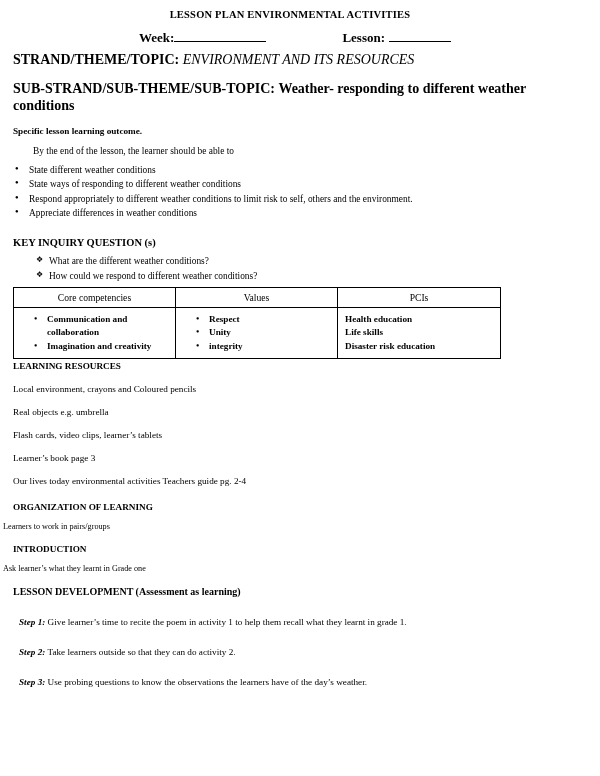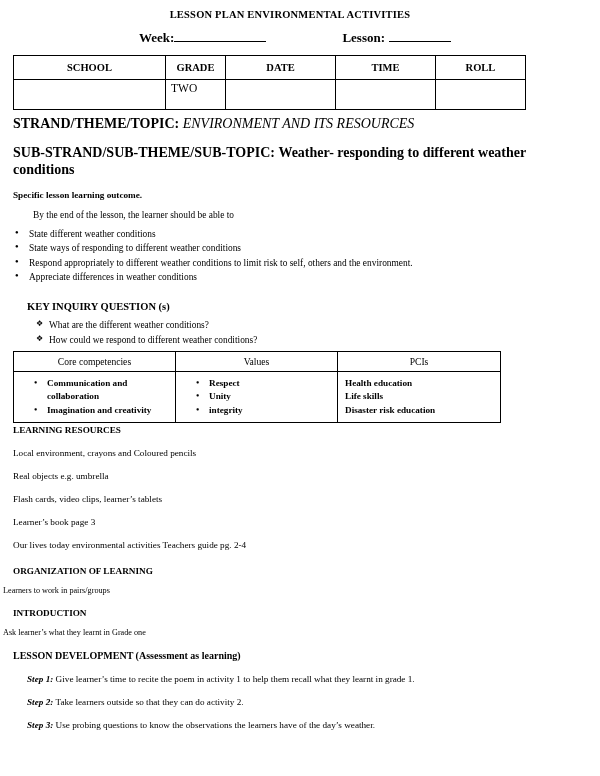--- a/index.html
+++ b/index.html
@@ -206,22 +206,22 @@
     line-height: 1.45;
   }
 
   .res-line {
     font-size: 9.2px;
     padding-left: 13px;
     margin-top: 13px;
   }
   .step-line {
     font-size: 9.2px;
-    padding-left: 27px;
-    margin-top: 13px;
+    padding-left: 19px;
+    margin-top: 20px;
   }
   .step-line .stepno {
     font-weight: bold;
     font-style: italic;
   }
   .small-note {
     font-size: 8.2px;
     padding-left: 3px;
     margin-top: 10px;
   }
@@ -240,47 +240,20 @@
   <div class="doc-title">LESSON PLAN ENVIRONMENTAL ACTIVITIES</div>
 
   <div class="weekline">
     <span class="wk">Week:</span>
     <span class="rule-long"></span>
     <span class="gap"></span>
     <span class="wk">Lesson:</span>
     <span class="rule-short"></span>
   </div>
 
-  <div class="hdr-table-wrap">
-    <table class="hdr">
-      <colgroup>
-        <col class="c-school">
-          <col class="c-grade">
-          <col class="c-date">
-          <col class="c-time">
-          <col class="c-roll">
-      </colgroup>
-      <tbody>
-        <tr>
-          <td>SCHOOL</td>
-          <td>GRADE</td>
-          <td>DATE</td>
-          <td>TIME</td>
-          <td>ROLL</td>
-        </tr>
-        <tr>
-          <td class="body-cell"></td>
-          <td class="body-cell">TWO</td>
-          <td class="body-cell"></td>
-          <td class="body-cell"></td>
-          <td class="body-cell"></td>
-        </tr>
-      </tbody>
-    </table>
-  </div>
 
   <div class="line" style="margin-top:5px;">
     <span class="lbl">STRAND/THEME/TOPIC:</span>
     <span class="val-italic">ENVIRONMENT AND ITS RESOURCES</span>
   </div>
 
   <div class="line" style="margin-top:11px;">
     <span class="lbl">SUB-STRAND/SUB-THEME/SUB-TOPIC:</span>
     <span class="lbl" style="font-weight:bold;">Weather- responding to different weather conditions</span>
   </div>
@@ -289,21 +262,21 @@
 
   <div class="sub-indent">By the end of the lesson, the learner should be able to</div>
 
   <ul class="dots">
     <li>State different weather conditions</li>
     <li>State ways of responding to different weather conditions</li>
     <li>Respond appropriately to different weather conditions to limit risk to self, others and the environment.</li>
     <li>Appreciate differences in weather conditions</li>
   </ul>
 
-  <div class="heading big" style="margin-top:12px;margin-left:14px;">
+  <div class="heading big" style="margin-top:12px;">
     <span>KEY INQUIRY QUESTION</span><span style="font-weight:bold;"> (s)</span>
   </div>
 
   <ul class="florets">
     <li>What are the different weather conditions?</li>
     <li>How could we respond to different weather conditions?</li>
   </ul>
 
   <div class="comp-wrap">
     <table class="comp">

